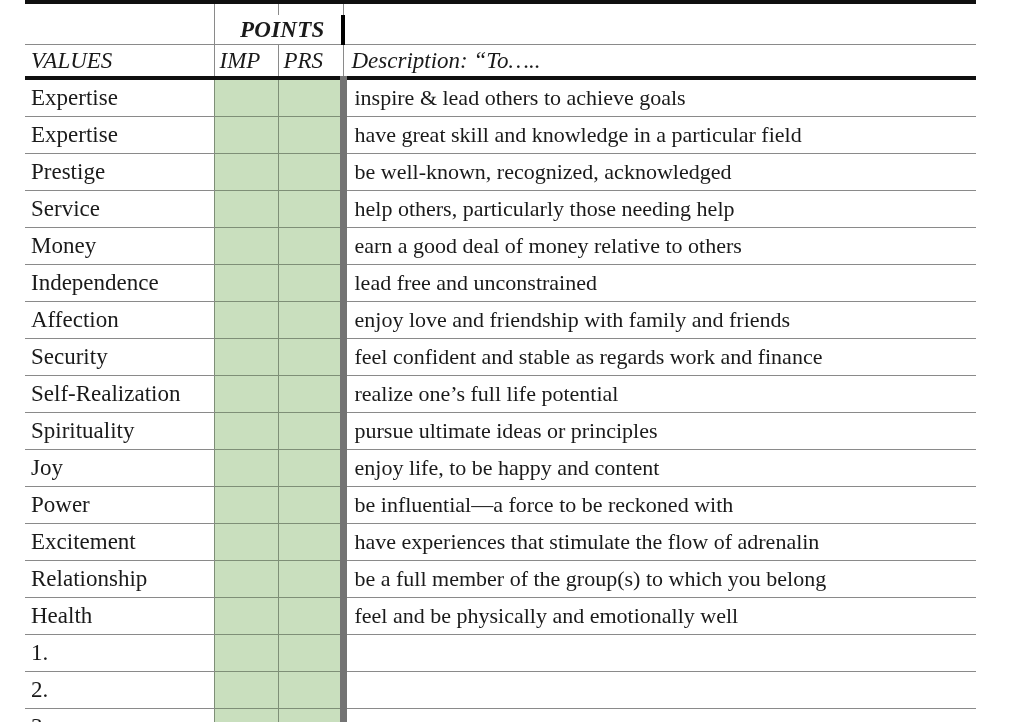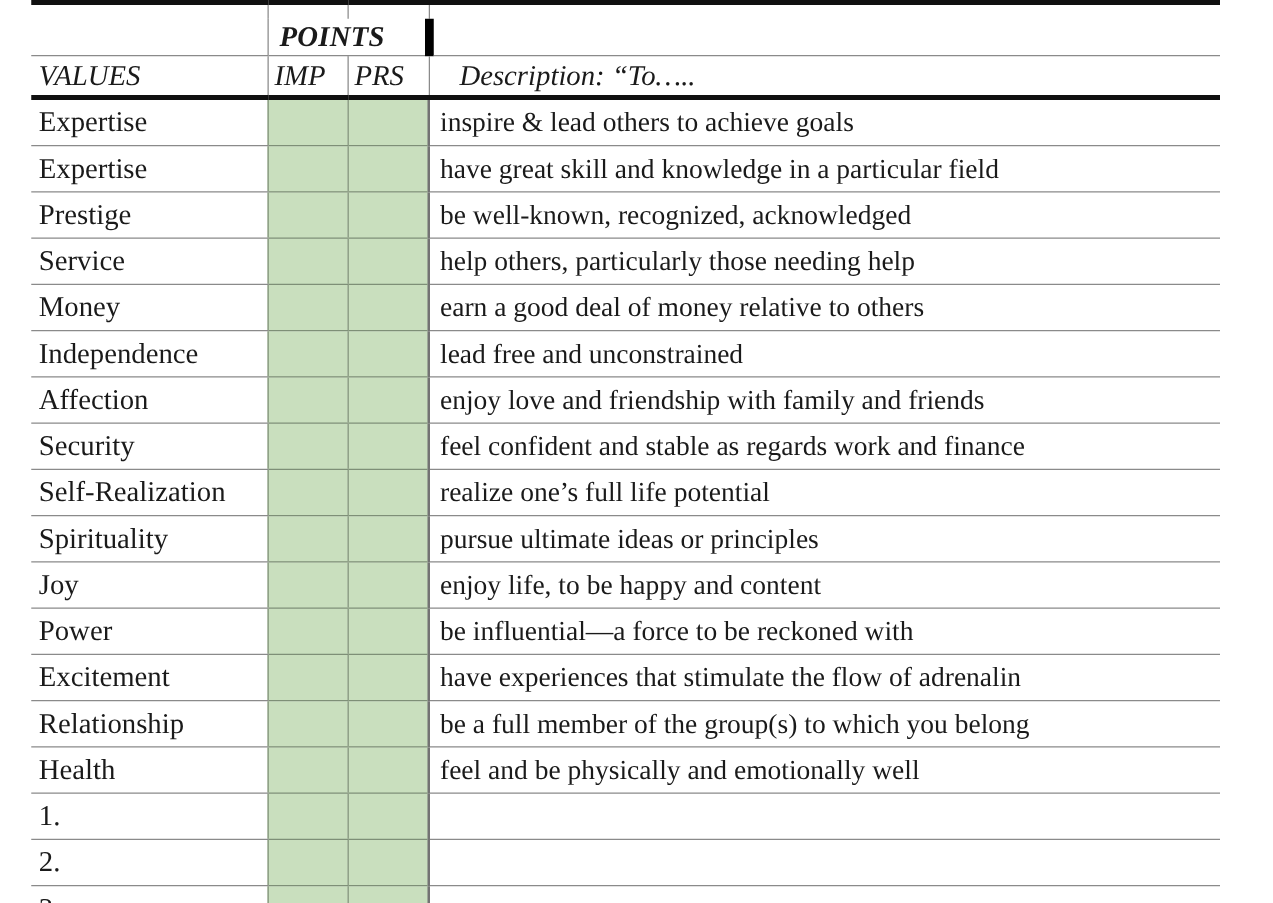--- a/index.html
+++ b/index.html
@@ -54,22 +54,23 @@
     border-left: 1px solid #8a8a8a;
   }
 
   
   tr.points-row td {
     height: 29px;
     border-bottom: 1px solid #8a8a8a;
   }
   tr.points-row td.cell-points {
     border-left: 1px solid #8a8a8a;
-    border-right: 7px solid #000000;
+    border-right: 4px solid #000000;
     padding-left: 9px;
+    text-align: center;
   }
   tr.points-row td.cell-desc {
     border-left: 0;
   }
   .points-label {
     font-weight: bold;
     font-style: italic;
     font-size: 23px;
     letter-spacing: 0.2px;
   }
@@ -80,21 +81,21 @@
     border-bottom: 4px solid #101010;
   }
   tr.head-row td.cell-value  { padding-left: 6px; }
   tr.head-row td.cell-imp,
   tr.head-row td.cell-prs,
   tr.head-row td.cell-desc {
     border-left: 1px solid #8a8a8a;
   }
   tr.head-row td.cell-imp,
   tr.head-row td.cell-prs { padding-left: 5px; }
-  tr.head-row td.cell-desc { padding-left: 24px; }
+  tr.head-row td.cell-desc { padding-left: 8px; }
 
   .head-label {
     font-weight: normal;
     font-style: italic;
     font-size: 23px;
     white-space: nowrap;
   }
 
   
   tr.data-row td {
@@ -102,21 +103,21 @@
     border-bottom: 1px solid #8a8a8a;
   }
   tr.data-row td.cell-value {
     padding-left: 6px;
     font-size: 23px;
     white-space: nowrap;
   }
   tr.data-row td.cell-desc {
     padding-left: 8px;
     font-size: 22px;
-    border-left: 2px solid #737373;
+    border-left: 7px solid #737373;
     white-space: nowrap;
   }
   tr.data-row td.cell-imp,
   tr.data-row td.cell-prs {
     background: #c9dfbe;
     border-left: 1px solid #7e8f77;
     border-bottom: 1px solid #7e8f77;
   }
 
   .value-text { display: block; }

